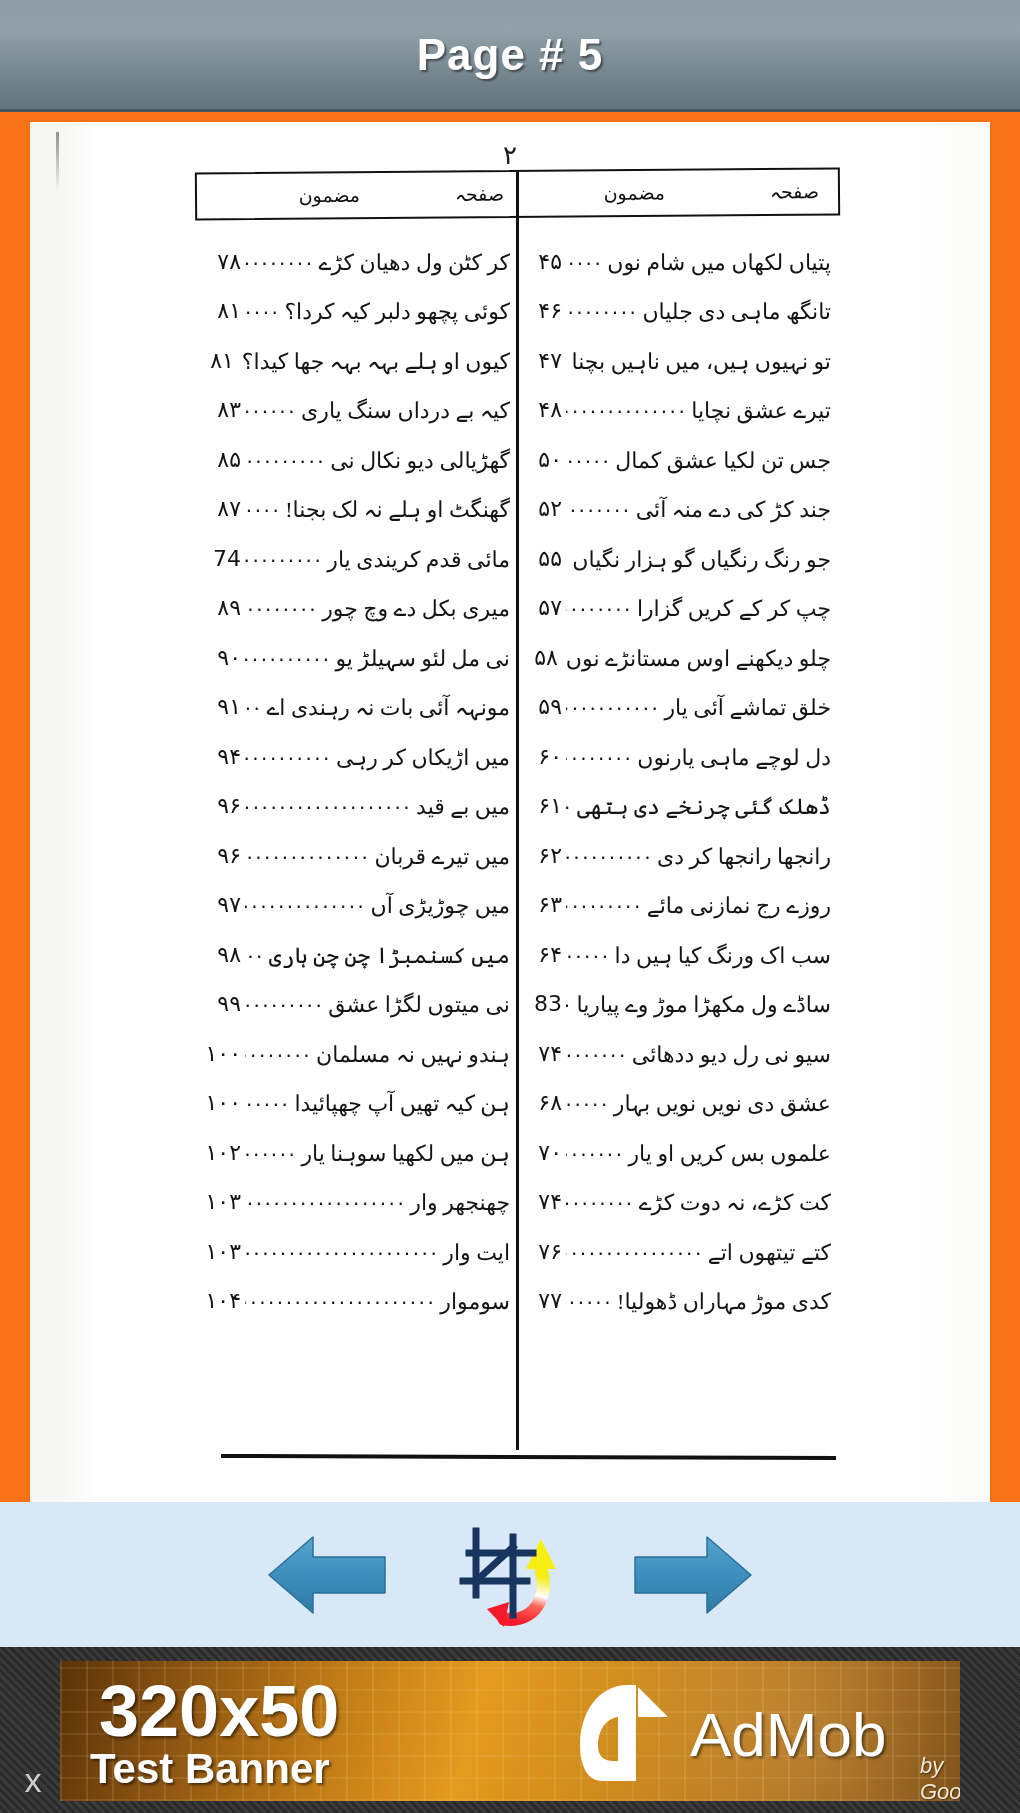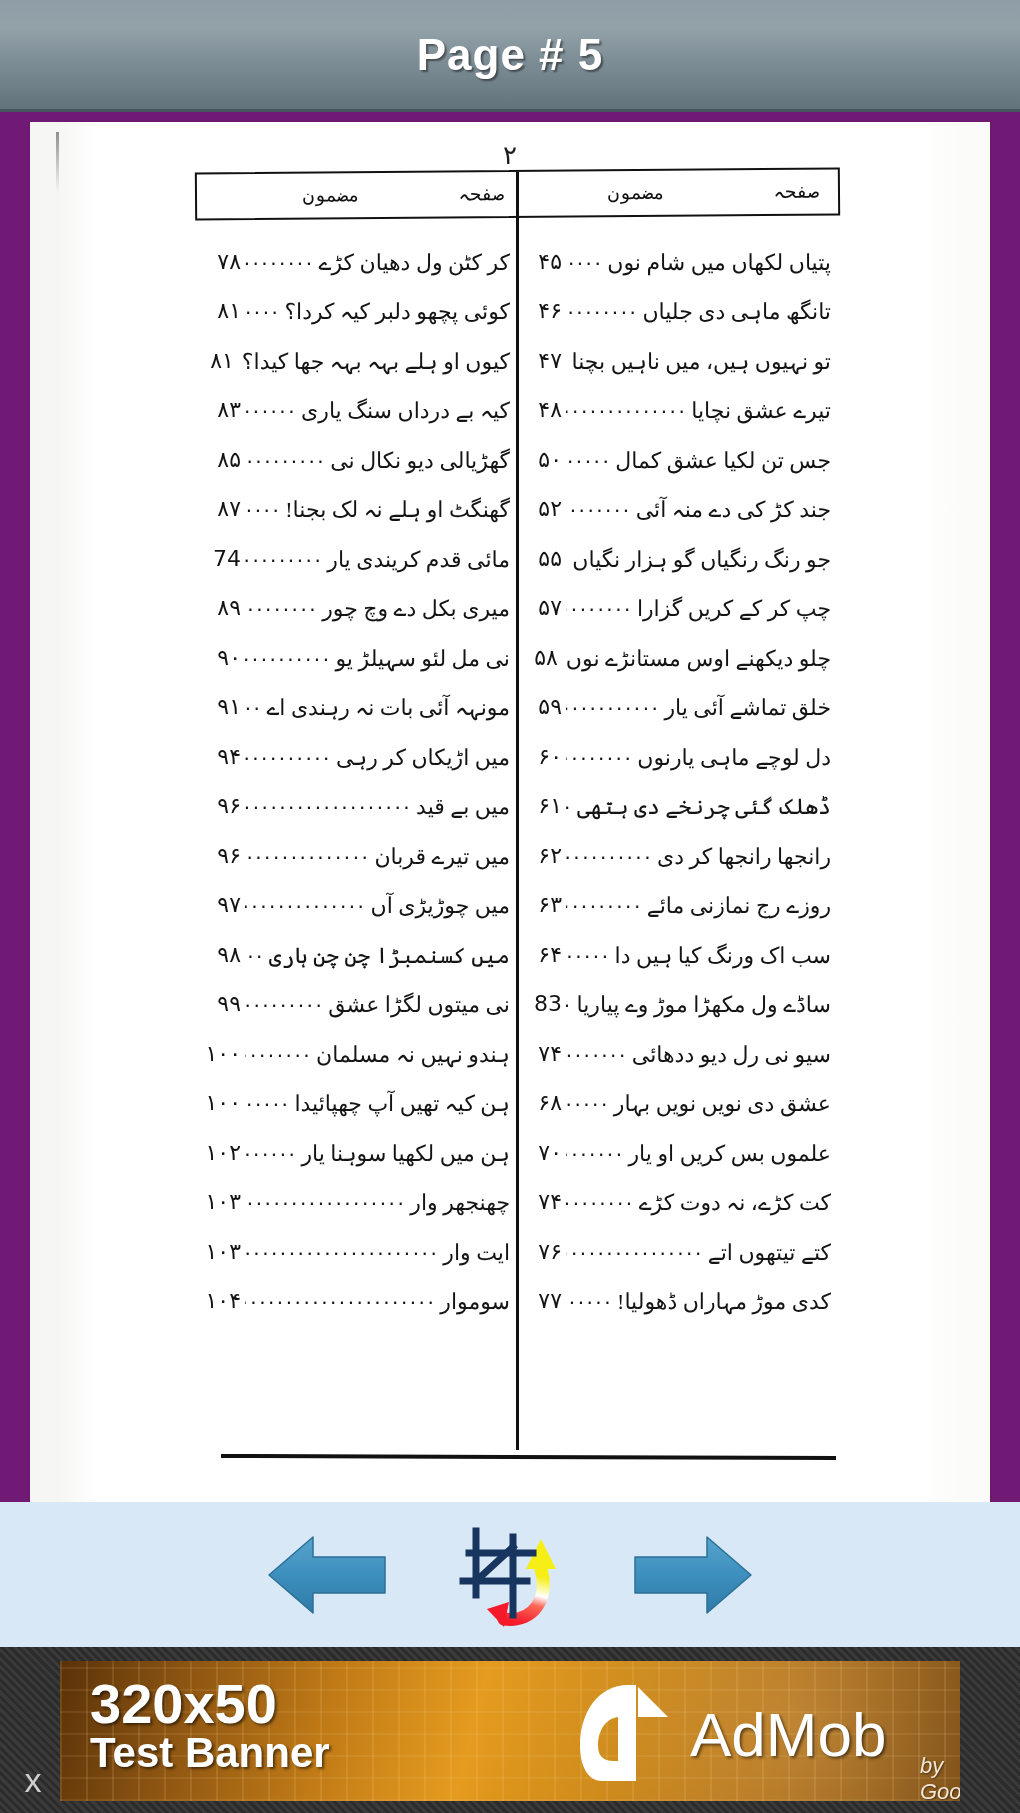--- a/index.html
+++ b/index.html
@@ -2,21 +2,21 @@
 <html><head>
 <meta charset="utf-8">
 <style>
   * { margin:0; padding:0; box-sizing:border-box; }
   html, body {
     width:1020px; height:1813px;
     font-family:"Liberation Sans", sans-serif;
     background:#dce9f5;
     overflow:hidden;
   }
-  #app { position:relative; width:1020px; height:1813px; background:#701a75; }
+  #app { position:relative; width:1020px; height:1813px; background:#f97316; }
 
   
   .titlebar {
     position:absolute; left:0; top:0; width:1020px; height:112px;
     background:linear-gradient(to bottom,#8f9ea6 0%,#93a2a9 26%,#7e8e96 55%,#63737c 100%);
     display:flex; align-items:center; justify-content:center;
     border-bottom:3px solid #46565f;
   }
   .titlebar-text {
     color:#ffffff; font-size:44px; font-weight:bold; letter-spacing:1px;
@@ -55,21 +55,21 @@
     transform:rotate(-0.45deg);
   }
   .hdr-cells {
     position:absolute; left:0; top:0; width:645px; height:48px;
     display:flex; transform:rotate(-0.45deg);
   }
   .hdr-col { position:relative; height:100%; }
   .hdr-col.wide { flex:0 0 315px; }
   .hdr-label {
     position:absolute; top:50%; transform:translateY(-50%);
-    font-family:Liberation Mono, monospace; font-size:19px; color:#111;
+    font-family:Liberation Sans, sans-serif; font-size:19px; color:#111;
     white-space:nowrap;
   }
 
   .divider-v {
     position:absolute; left:321px; top:2px; width:3px; height:1278px;
     background:#111;
   }
   .bottom-rule {
     position:absolute; left:26px; bottom:-4px; width:615px; height:4px;
     background:#111; transform:rotate(0.2deg);
@@ -130,21 +130,21 @@
     background:
       repeating-linear-gradient(90deg, rgba(255,220,150,.13) 0 2px, rgba(0,0,0,0) 2px 26px),
       repeating-linear-gradient(0deg, rgba(255,230,170,.09) 0 2px, rgba(0,0,0,0) 2px 22px),
       radial-gradient(circle at 82% 46%, rgba(255,215,140,.30), rgba(0,0,0,0) 42%);
   }
   .ad-left {
     position:absolute; left:30px; top:14px; width:460px;
     color:#ffffff; font-weight:bold; line-height:1.02;
     text-shadow:2px 2px 3px rgba(0,0,0,.55);
   }
-  .ad-size { font-size:56px; }
+  .ad-size { font-size:72px;margin-left:9px; }
   .ad-sub  { font-size:42px; }
   .ad-logo {
     position:absolute; left:520px; top:22px; width:92px; height:100px;
   }
   .ad-brand {
     position:absolute; left:630px; top:38px;
     color:#ffffff; font-size:62px; font-weight:normal;
     text-shadow:2px 2px 3px rgba(0,0,0,.5);
   }
   .ad-bygoogle {

